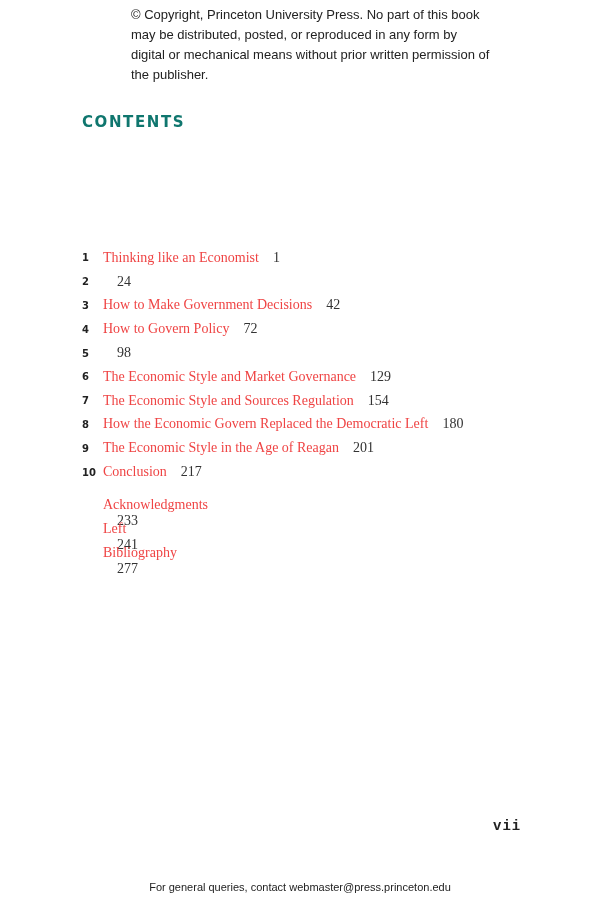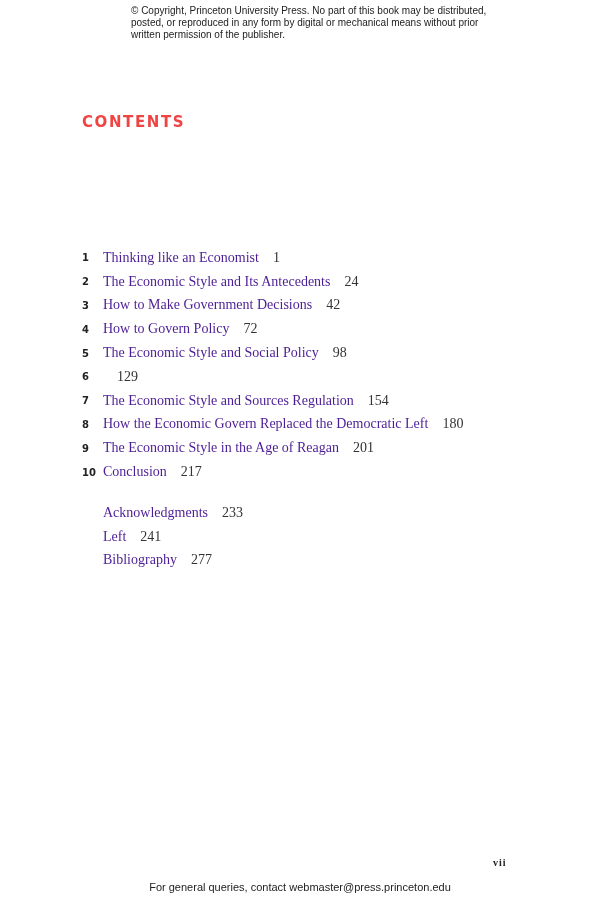--- a/index.html
+++ b/index.html
@@ -12,33 +12,33 @@
       height: 906px;
       position: relative;
       overflow: hidden;
     }
     .copyright {
       position: absolute;
       left: 131px;
       top: 5px;
       width: 360px;
       font-family: "Liberation Sans", sans-serif;
-      font-size: 10px;
-      line-height: 12px;
+      font-size: 13px;
+      line-height: 20px;
       color: #222222;
     }
     .contents-title {
       position: absolute;
       left: 82px;
       top: 113px;
       font-family: "DejaVu Sans", sans-serif;
       font-weight: bold;
       font-size: 15px;
       letter-spacing: 1.6px;
-      color: #ef4444;
+      color: #0f766e;
     }
     .toc {
       position: absolute;
       left: 82px;
       top: 246px;
       width: 450px;
     }
     .toc-row {
       height: 23.8px;
       display: flex;
@@ -48,47 +48,48 @@
     .ch-num {
       width: 21px;
       font-family: "DejaVu Sans", sans-serif;
       font-weight: bold;
       font-size: 10px;
       color: #222222;
     }
     .ch-title {
       font-family: "Liberation Serif", serif;
       font-size: 14px;
-      color: #4c1d95;
+      color: #ef4444;
     }
     .ch-page {
       margin-left: 14px;
       font-family: "Liberation Serif", serif;
       font-size: 14px;
       color: #333333;
     }
     .backmatter {
       position: absolute;
       left: 103px;
       top: 497px;
       width: 300px;
     }
     .back-row {
       height: 23.8px;
       display: flex;
-      align-items: flex-end;
+      align-items: flex-start;
       white-space: nowrap;
+      flex-direction: column;
     }
     .folio {
       position: absolute;
       left: 493px;
-      top: 857px;
-      font-family: Liberation Serif, serif;
+      top: 818px;
+      font-family: Liberation Mono, monospace;
       font-weight: bold;
-      font-size: 10px;
+      font-size: 14px;
       letter-spacing: 1px;
       color: #222222;
     }
     .footer {
       position: absolute;
       left: 0;
       width: 600px;
       top: 881px;
       text-align: center;
       font-family: "Liberation Sans", sans-serif;
@@ -104,40 +105,39 @@
 <div class="contents-title">CONTENTS</div>
 
 <div class="toc">
   <div class="toc-row">
     <span class="ch-num">1</span>
     <span class="ch-title">Thinking like an Economist</span>
     <span class="ch-page">1</span>
   </div>
   <div class="toc-row">
     <span class="ch-num">2</span>
-    <span class="ch-title">The Economic Style and Its Antecedents</span>
     <span class="ch-page">24</span>
   </div>
   <div class="toc-row">
     <span class="ch-num">3</span>
     <span class="ch-title">How to Make Government Decisions</span>
     <span class="ch-page">42</span>
   </div>
   <div class="toc-row">
     <span class="ch-num">4</span>
     <span class="ch-title">How to Govern Policy</span>
     <span class="ch-page">72</span>
   </div>
   <div class="toc-row">
     <span class="ch-num">5</span>
-    <span class="ch-title">The Economic Style and Social Policy</span>
     <span class="ch-page">98</span>
   </div>
   <div class="toc-row">
     <span class="ch-num">6</span>
+    <span class="ch-title">The Economic Style and Market Governance</span>
     <span class="ch-page">129</span>
   </div>
   <div class="toc-row">
     <span class="ch-num">7</span>
     <span class="ch-title">The Economic Style and Sources Regulation</span>
     <span class="ch-page">154</span>
   </div>
   <div class="toc-row">
     <span class="ch-num">8</span>
     <span class="ch-title">How the Economic Govern Replaced the Democratic Left</span>

